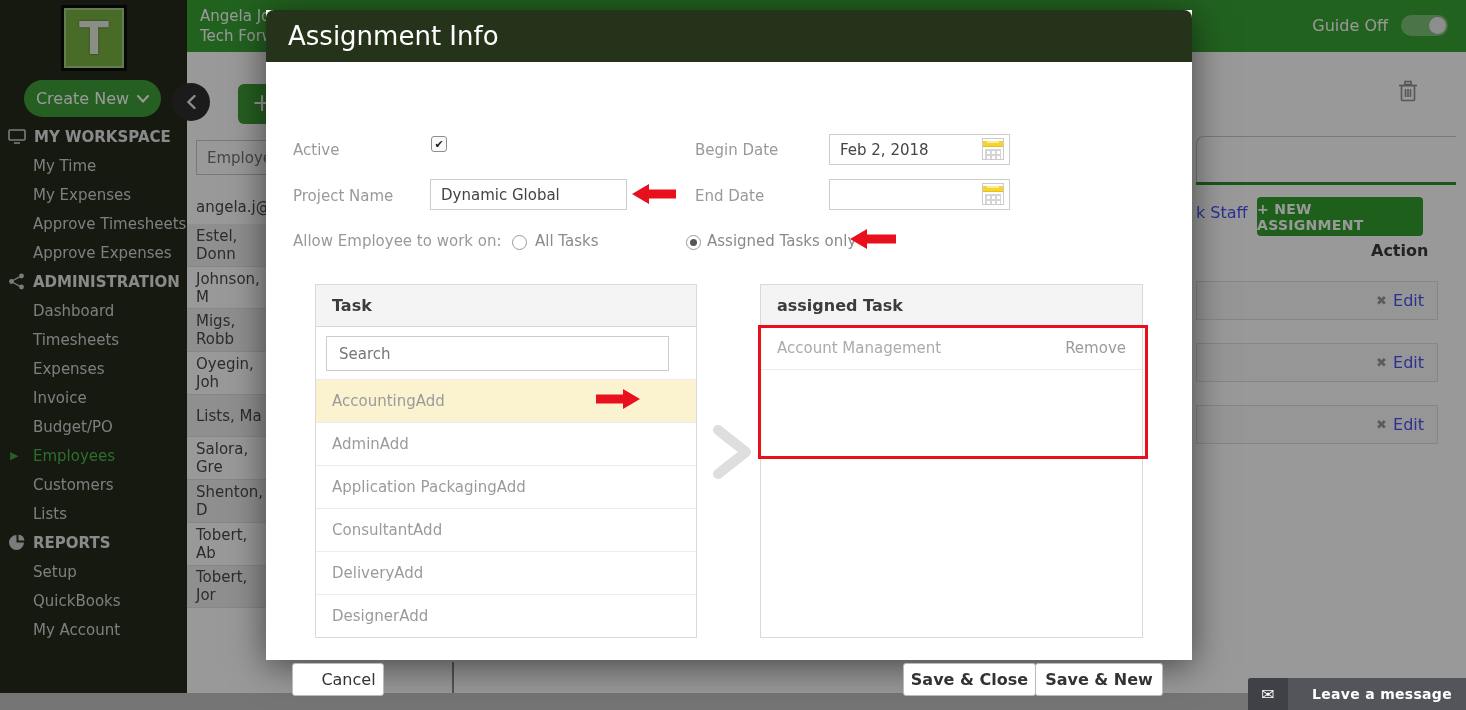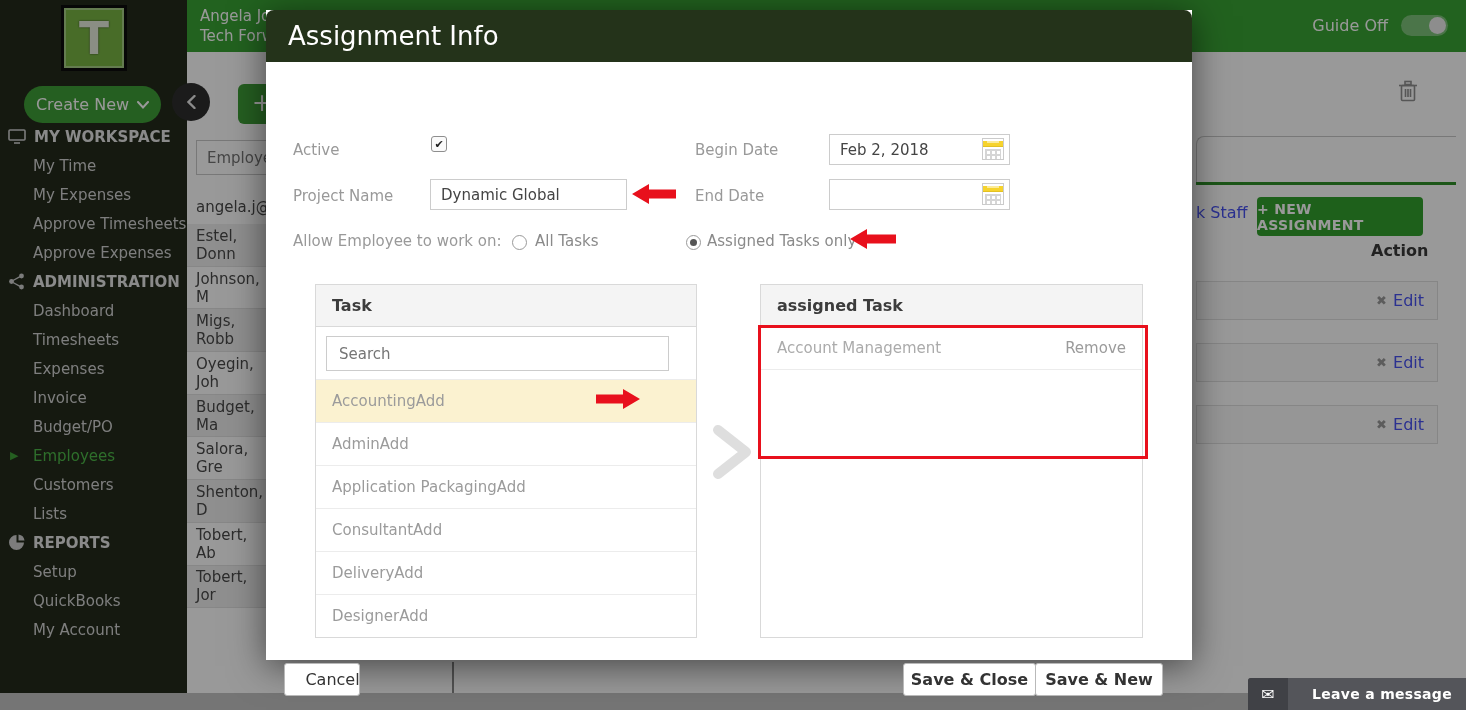--- a/index.html
+++ b/index.html
@@ -34,21 +34,21 @@
   .new-assign-btn { position:absolute; left:1257px; top:197px; width:166px; height:39px; background:#33a02e; border-radius:4px; color:#fff; font-size:14px; font-weight:700; letter-spacing:.3px; display:flex; align-items:center; justify-content:center; }
   .action-header { position:absolute; left:1371px; top:241px; font-size:16px; font-weight:700; color:#3a3a3a; }
   .edit-row { position:absolute; left:1196px; width:242px; height:39px; background:#fbfbfb; border:1px solid #e0e0e0; display:flex; align-items:center; justify-content:flex-end; padding-right:13px; gap:6px; }
   .edit-x { font-size:13px; font-weight:700; color:#9a9a9a; }
   .edit-link { font-size:16px; color:#4852f0; }
 
   
   .sidebar { position:absolute; left:0; top:0; width:187px; height:693px; background:#232b1c; z-index:2; }
   .logo { position:absolute; left:61px; top:5px; width:66px; height:66px; background:#79b544; border:3px solid #0d0d0d; box-shadow:inset 0 0 0 2px rgba(255,255,255,.35); display:flex; align-items:center; justify-content:center; }
   .logo-letter { font-size:44px; font-weight:700; color:#e7eddc; text-shadow:0 0 2px #2c3a1c; }
-  .create-btn { position:absolute; left:24px; top:80px; width:137px; height:37px; border-radius:19px; background:#3f9e37; color:#fff; font-size:16px; display:flex; align-items:center; justify-content:center; gap:8px;margin-top:6px; }
+  .create-btn { position:absolute; left:24px; top:80px; width:137px; height:37px; border-radius:19px; background:#3f9e37; color:#fff; font-size:16px; display:flex; align-items:center; justify-content:center; gap:8px; }
   .nav { position:absolute; left:0; top:122px; width:187px; }
   .nav-section { height:29px; display:flex; align-items:center; padding-left:8px; gap:8px; color:#e6e6e6; font-size:15px; font-weight:700; }
   .nav-item { height:29px; display:flex; align-items:center; padding-left:33px; color:#d2d2d2; font-size:15px; position:relative; }
   .nav-item.active { color:#4db848; }
   .active-arrow { position:absolute; left:10px; top:8px; font-size:11px; color:#3f9e37; }
 
   
   .overlay { position:absolute; inset:0; background:rgba(0,0,0,.40); z-index:10; }
 
   
@@ -78,21 +78,21 @@
   .t-row.highlight { background:#fbf2d0; }
   .row-action { color:#9b9b9b; font-size:15px; }
   .a-row { height:43px; display:flex; align-items:center; justify-content:space-between; padding:0 16px; border-bottom:1px solid #ececec; font-size:15px; color:#ababab; }
 
   .big-chevron { position:absolute; left:444px; top:362px; }
 
   .annotation-rect { position:absolute; left:492px; top:263px; width:390px; height:134px; border:3px solid #e8101c; z-index:5; }
   .annotation-arrow { position:absolute; z-index:6; }
 
   .btn { position:absolute; top:601px; height:33px; background:#fff; border:1px solid #b9b9b9; border-radius:3px; font-size:16px; color:#333; display:flex; align-items:center; justify-content:center; }
-  .btn.cancel { left:18px; width:76px;padding-left:21px; }
+  .btn.cancel { left:26px; width:92px;padding-left:21px; }
   .btn.save-close { left:637px; width:133px; font-weight:600; }
   .btn.save-new { left:769px; width:128px; font-weight:600;text-align:center; }
 
   
   .chat { position:absolute; left:1248px; top:678px; width:218px; height:32px; background:#54555a; border-radius:3px 0 0 0; display:flex; align-items:stretch; z-index:40; }
   .chat-icon { width:40px; background:#404146; display:flex; align-items:center; justify-content:center; color:#fff; font-size:16px; border-radius:3px 0 0 0; }
   .chat-label { flex:1; display:flex; align-items:center; justify-content:center; color:#fff; font-size:14px; font-weight:700; letter-spacing:.3px;padding-left:10px; }
 </style>
 </head>
 <body>
@@ -123,21 +123,21 @@
 
   <div class="add-btn">+</div>
   <input class="emp-filter" placeholder="Employe" style="">
 
   <div class="emp-row0">angela.j@t</div>
   <div class="emp-rows">
     <div class="emp-row alt">Estel, Donn</div>
     <div class="emp-row">Johnson, M</div>
     <div class="emp-row alt">Migs, Robb</div>
     <div class="emp-row">Oyegin, Joh</div>
-    <div class="emp-row alt">Budget, Ma</div>
+    <div class="emp-row alt">Lists, Ma</div>
     <div class="emp-row">Salora, Gre</div>
     <div class="emp-row alt">Shenton, D</div>
     <div class="emp-row">Tobert, Ab</div>
     <div class="emp-row alt">Tobert, Jor</div>
   </div>
 
   <div class="tab-corner"></div>
   <div class="tab-underline"></div>
   <div class="staff-link">k Staff</div>
   <div class="new-assign-btn">+ NEW ASSIGNMENT</div>

